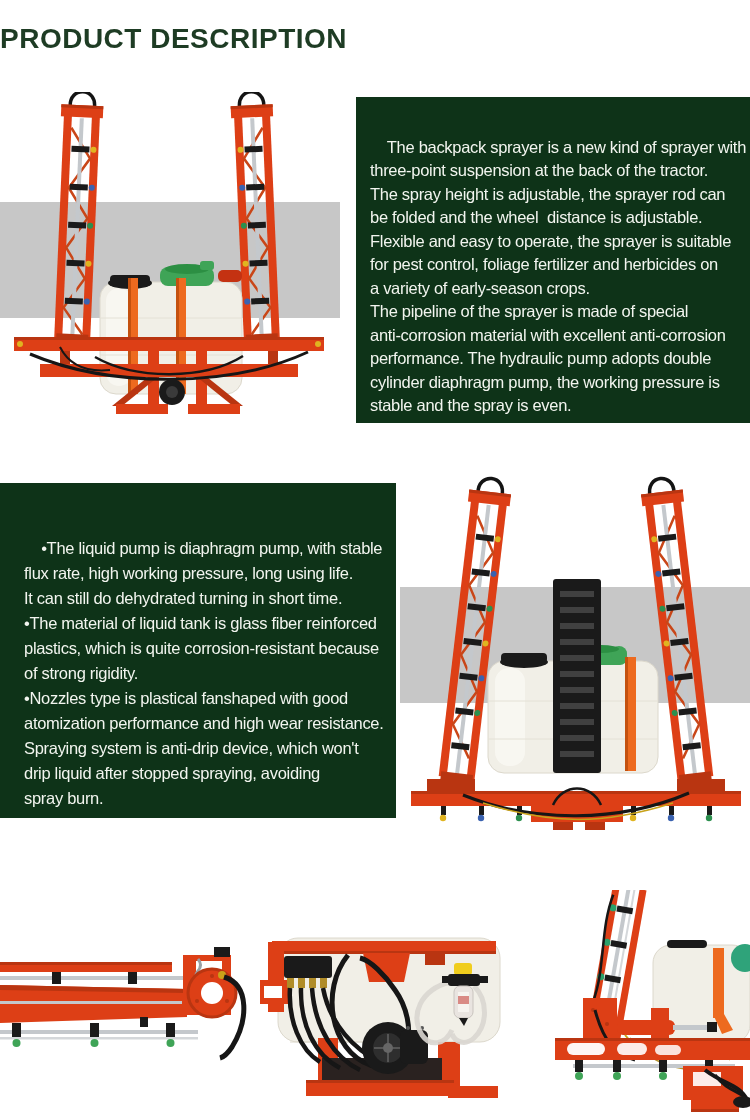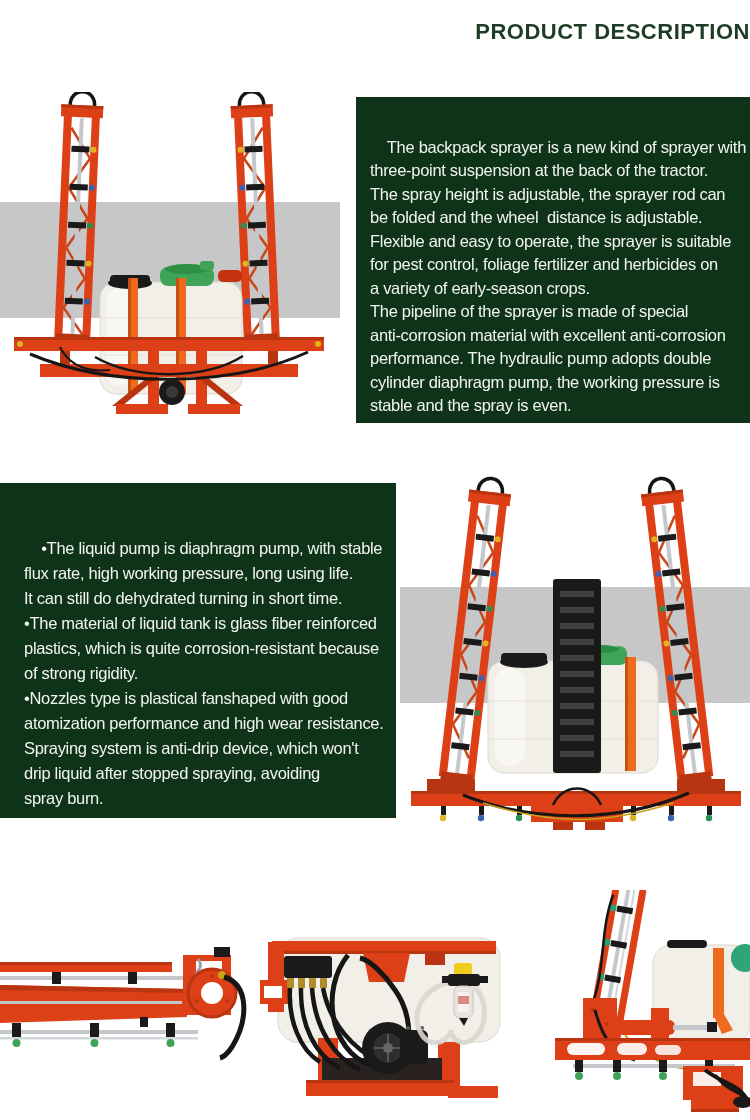--- a/index.html
+++ b/index.html
@@ -1,19 +1,19 @@
 <!DOCTYPE html>
 <html style="--title-green: #1e3c24; --panel-green: #0e3318; --band-gray: #c7c7c7; --machine-red: #dd3f16; --strap-orange: #ed6a1f; --cap-green: #3fa457; --tank-white: #f1efe7;"><head>
 <meta charset="utf-8">
 <style>
   html,body{margin:0;padding:0;background:#ffffff;}
   .page{position:relative;width:750px;height:1120px;background:#fff;overflow:hidden;
         font-family:"Liberation Sans",sans-serif;}
-  .title{position:absolute;left:0;top:4px;width:100%;text-align:right;
-         font-size:22px;font-weight:bold;letter-spacing:0.5px;
+  .title{position:absolute;left:0;top:4px;width:100%;text-align:left;
+         font-size:28px;font-weight:bold;letter-spacing:0.5px;
          color:var(--title-green,#1e3c24);}
   .band{position:absolute;background:var(--band-gray,#c7c7c7);}
   #band1{left:0;top:202px;width:340px;height:116px;}
   #band2{left:400px;top:587px;width:350px;height:116px;}
   .panel{position:absolute;box-sizing:border-box;background:var(--panel-green,#0e3318);
          color:#f2f5ef;font-size:16.5px;letter-spacing:-0.3px;white-space:pre;overflow:hidden;}
   #panel1{left:356px;top:97px;width:406px;height:326px;padding:15px 4px 0 14px;line-height:23.5px;}
   #panel2{left:0;top:483px;width:396px;height:335px;padding:28px 4px 0 24px;line-height:25px;}
   .photo{position:absolute;}
   #photo1{left:0;top:92px;}

